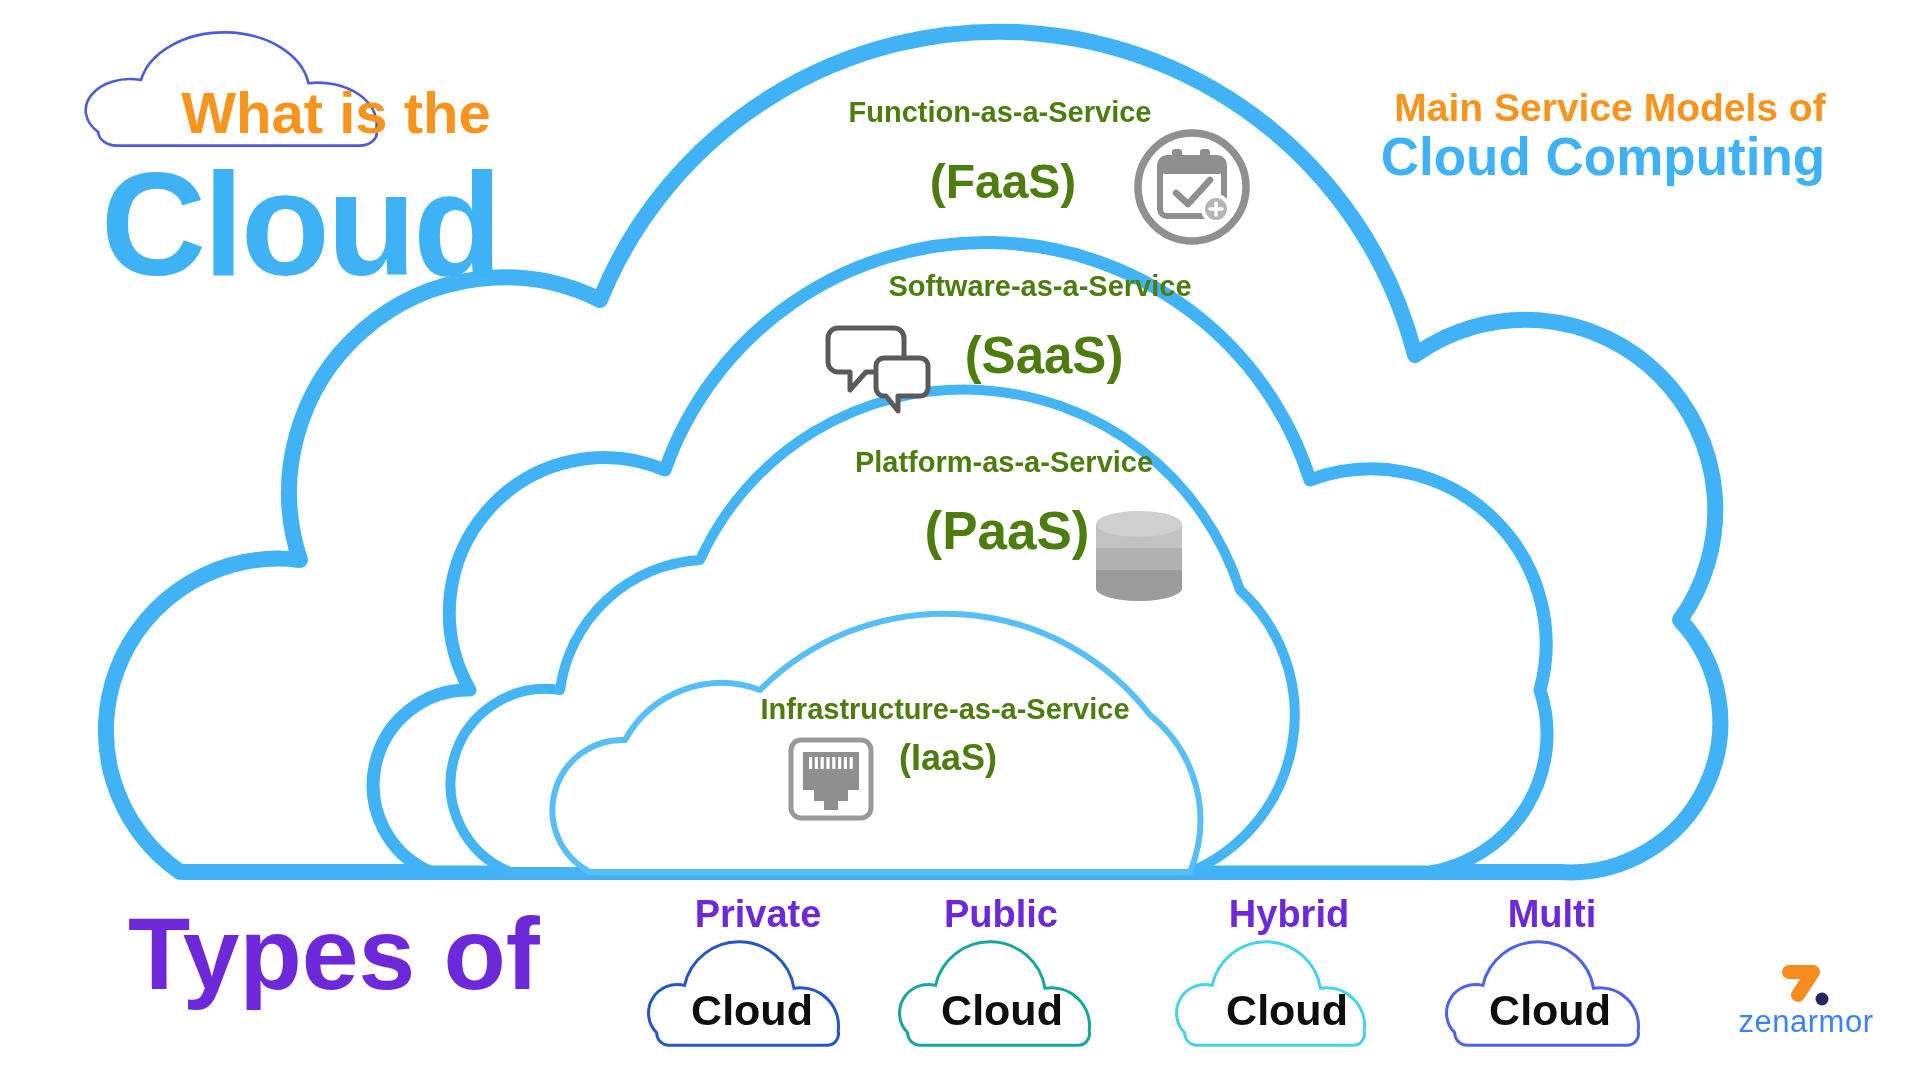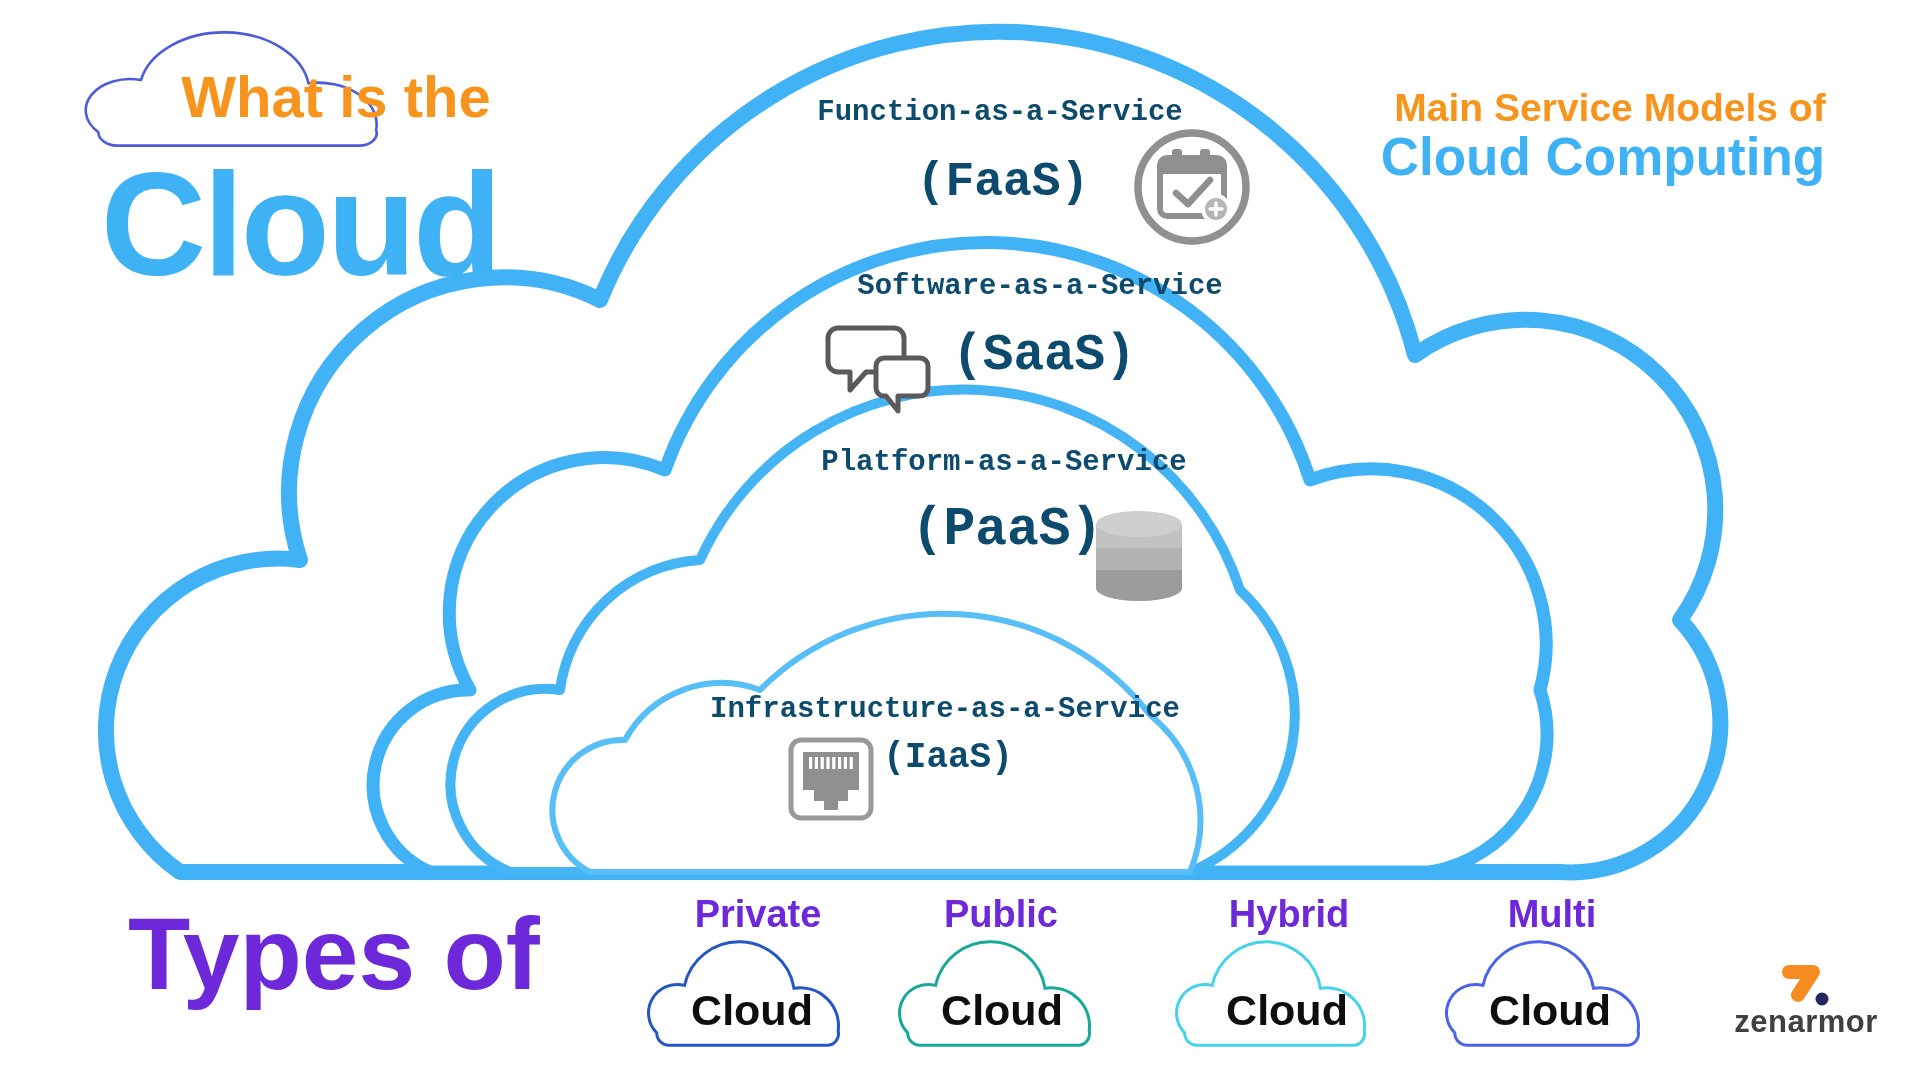--- a/index.html
+++ b/index.html
@@ -3,43 +3,43 @@
 <meta charset="utf-8">
 <style>
   html,body{margin:0;padding:0;background:#fff;}
   .stage{position:relative;width:1920px;height:1080px;background:#fff;overflow:hidden;
          font-family:"Liberation Sans",sans-serif;}
   .stage svg{position:absolute;left:0;top:0;}
   .txt{position:absolute;line-height:1;white-space:nowrap;}
   .ctr{transform:translateX(-50%);}
   .orange-sans{color:#F7941D;font-weight:bold;}
   .blue-word{color:#3FB1F5;font-weight:bold;}
-  .serif-orange{font-family:Liberation Mono, monospace;color:#0c4a6e;}
+  .serif-orange{font-family:Liberation Sans, sans-serif;color:#4d7c0f;}
   .navy{color:#6d28d9;font-weight:bold;}
-  .what-line{left:336px;top:68px;font-size:58px;}
+  .what-line{left:336px;top:84px;font-size:58px;}
   .cloud-word{left:300px;top:152px;font-size:146px;letter-spacing:-3px;}
   .main-title-1{left:1610px;top:88px;font-size:39px;}
   .main-title-2{left:1603px;top:130px;font-size:53px;}
   .svc-name{font-size:29px;font-weight:600;}
   .svc-abbr{font-weight:bold;}
   .faas-name{left:1000px;top:98px;}
   .faas-abbr{left:1003px;top:158px;font-size:48px;}
   .saas-name{left:1040px;top:272px;}
   .saas-abbr{left:1044px;top:330px;font-size:51px;}
   .paas-name{left:1004px;top:448px;}
   .paas-abbr{left:1007px;top:504px;font-size:53px;}
   .iaas-name{left:945px;top:695px;}
   .iaas-abbr{left:948px;top:740px;font-size:36px;text-align:right;}
   .types-of{left:128px;top:903px;font-size:102px;}
   .cloud-deployments{left:146px;top:1020px;font-size:45px;color:#3FB1F5;font-weight:bold;}
   .dep-label{font-size:38px;top:895px;}
   .dep-word{font-size:43px;top:989px;color:#0e0e0e;font-weight:600;}
   .dep-0{left:758px;} .dep-1{left:1001px;} .dep-2{left:1289px;} .dep-3{left:1552px;}
   .depw-0{left:752px;} .depw-1{left:1002px;} .depw-2{left:1287px;} .depw-3{left:1550px;}
-  .zenarmor-text{left:1806px;top:1006px;font-size:31px;font-weight:bold;color:#404040;letter-spacing:.5px;}
+  .zenarmor-text{left:1806px;top:1006px;font-size:31px;font-weight:normal;color:#3b82f6;letter-spacing:.5px;}
 </style>
 </head>
 <body>
 
 <div class="stage">
 
   <svg width="1920" height="1080" viewBox="0 0 1920 1080">
     <defs>
       <path id="small-cloud" vector-effect="non-scaling-stroke" d="M 20 115 A 13 13 0 0 1 7 102 A 30 30 0 0 1 36 52 A 58 58 0 0 1 150 55 A 40 40 0 0 1 196 100 A 12 12 0 0 1 184 115 Z"></path>
     </defs>

